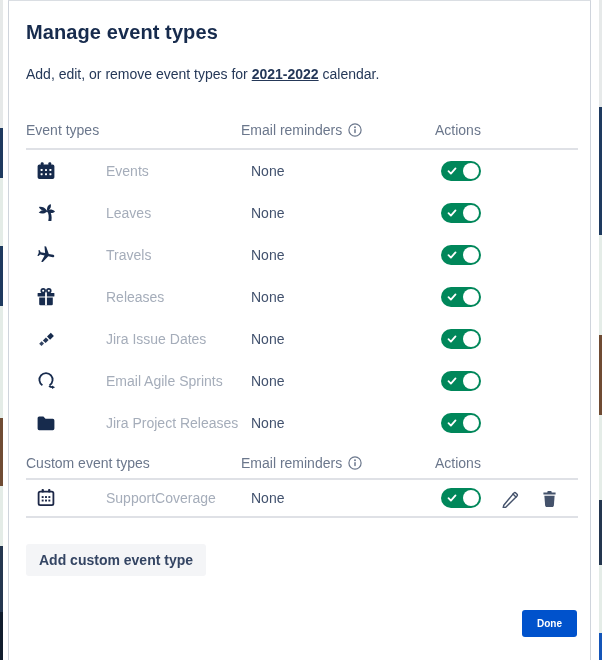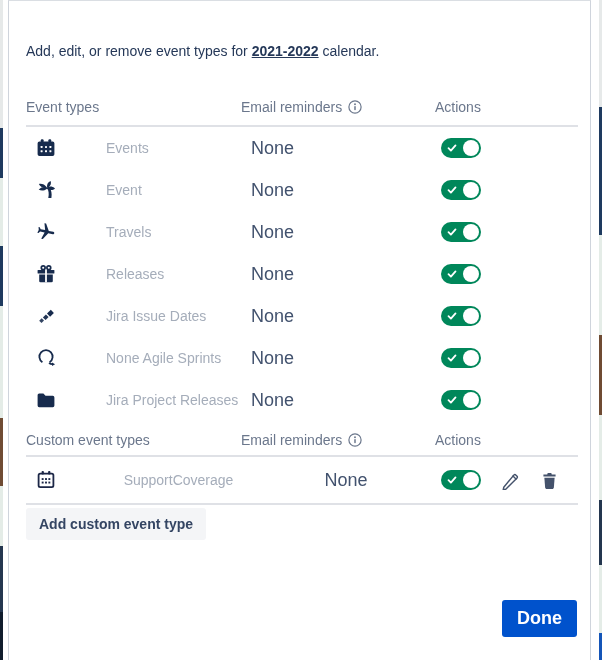--- a/index.html
+++ b/index.html
@@ -46,57 +46,57 @@
   .divider { height:0; border-top:2px solid #DFE1E6; margin-top:10px; }
 
   .row {
     height:42px;
     display:grid;
     grid-template-columns:80px 145px 190px 1fr;
     align-items:center;
   }
   .row .icon-cell { padding-left:10px; display:flex; align-items:center; }
   .row .label { font-size:14px; color:#A5ADBA; }
-  .row .none { font-size:18px; color:#42526E; }
+  .row .none { font-size:14px; color:#42526E; }
   .row .actions { display:flex; align-items:center; gap:20px; }
 
   .custom-hdr { margin-top:4px; height:30px; }
-  .custom-row { height:46px;text-align:center; }
+  .custom-row { height:36px; }
   .divider.tight { margin-top:0; }
 
   .toggle {
     width:40px; height:20px; border-radius:10px;
     background:#00875A; position:relative; cursor:pointer; flex:0 0 auto;
   }
   .toggle .check { position:absolute; left:5px; top:4px; }
   .toggle .knob {
     position:absolute; right:2px; top:2px; width:16px; height:16px;
     border-radius:50%; background:#fff;
   }
 
   .icon-btn { background:none; border:none; padding:0; cursor:pointer; display:flex; align-items:center; }
 
   .add-btn {
-    margin-top:3px;
+    margin-top:26px;
     display:inline-block;
     background:#F4F5F7;
     color:#344563;
     border:none; border-radius:3px;
     font-family:"Liberation Sans", sans-serif;
     font-size:14px; font-weight:600;
     padding:8px 13px;
     cursor:pointer;
   }
 
   .done-btn {
     position:absolute; right:13px; bottom:23px;
     background:#0052CC; color:#fff;
     border:none; border-radius:3px;
     font-family:"Liberation Sans", sans-serif;
-    font-size:18px; font-weight:700;
+    font-size:10px; font-weight:700;
     padding:8px 15px;
     cursor:pointer;
   }
 </style>
 </head>
 <body>
 
 <div class="edge edge-left">
   <div class="seg" style="top:0;height:128px;background:#e6e9e9"></div>
   <div class="seg" style="top:128px;height:50px;background:#1e3a5f"></div>
@@ -114,20 +114,21 @@
   <div class="seg" style="top:235px;height:100px;background:#e4ece7"></div>
   <div class="seg" style="top:335px;height:80px;background:#6f4b33"></div>
   <div class="seg" style="top:415px;height:85px;background:#e4ece7"></div>
   <div class="seg" style="top:500px;height:65px;background:#24364f"></div>
   <div class="seg" style="top:565px;height:68px;background:#e4ece7"></div>
   <div class="seg" style="top:633px;height:27px;background:#1455b8"></div>
 </div>
 
 <div class="modal">
 
+  <div class="title">Manage event types</div>
 
   <div class="subtitle"><span>Add, edit, or remove event types for </span><b>2021-2022</b><span> calendar.</span></div>
 
   
   <div class="hdr-row">
     <div class="hdr-cell">Event types</div>
     <div class="hdr-cell">
       <span>Email reminders</span>
       <span class="info-btn">
         <svg width="14" height="14" viewBox="0 0 14 14">
@@ -175,21 +176,21 @@
   <div class="row">
     <div class="icon-cell">
       <svg width="20" height="20" viewBox="0 0 20 20" fill="#172B4D">
           <path d="M10.9 7.6c1.8 2.9 2.3 6.3 1.4 10.4l3.1-.1c.7-4.3 0-7.8-2.1-10.6z"></path>
           <path d="M10.8 7.2C8.6 4.5 6 3.4 2.9 3.9c1.1 2.5 3.7 3.9 7.6 4.1z"></path>
           <path d="M11 7c-.2-2.9 1-4.9 3.6-6 .9 2.4.1 4.6-2.3 6.6z"></path>
           <path d="M11.3 7.2c2.7-1.3 5.3-.9 7.7 1.2-2 1.9-4.7 2.1-8 .6z"></path>
           <path d="M10.7 7.5C7.9 6.6 5.2 7.3 2.7 9.6c2.6 1.5 5.4 1.2 8.4-.9z"></path>
         </svg>
     </div>
-    <div class="label">Event</div>
+    <div class="label">Leaves</div>
     <div class="none">None</div>
     <div class="actions">
         <div class="toggle">
           <svg class="check" width="12" height="12" viewBox="0 0 12 12">
             <path d="M2.5 6.2l2.4 2.4 4.6-5.2" fill="none" stroke="#fff" stroke-width="1.8" stroke-linecap="round" stroke-linejoin="round"></path>
           </svg>
           <div class="knob"></div>
         </div>
       </div>
   </div>
@@ -265,21 +266,21 @@
 
   
   <div class="row">
     <div class="icon-cell">
       <svg width="20" height="20" viewBox="0 0 20 20">
           <path d="M6.4 14.2A6.6 6.6 0 1 1 13.6 14.2" fill="none" stroke="#172B4D" stroke-width="1.8"></path>
           <path d="M13 15q1.7 1.2 3.5 1.1" fill="none" stroke="#172B4D" stroke-width="1.6"></path>
           <path d="M16 14.5l3.1 1.7-3.1 1.7z" fill="#172B4D"></path>
         </svg>
     </div>
-    <div class="label">None Agile Sprints</div>
+    <div class="label">Email Agile Sprints</div>
     <div class="none">None</div>
     <div class="actions">
         <div class="toggle">
           <svg class="check" width="12" height="12" viewBox="0 0 12 12">
             <path d="M2.5 6.2l2.4 2.4 4.6-5.2" fill="none" stroke="#fff" stroke-width="1.8" stroke-linecap="round" stroke-linejoin="round"></path>
           </svg>
           <div class="knob"></div>
         </div>
       </div>
   </div>

